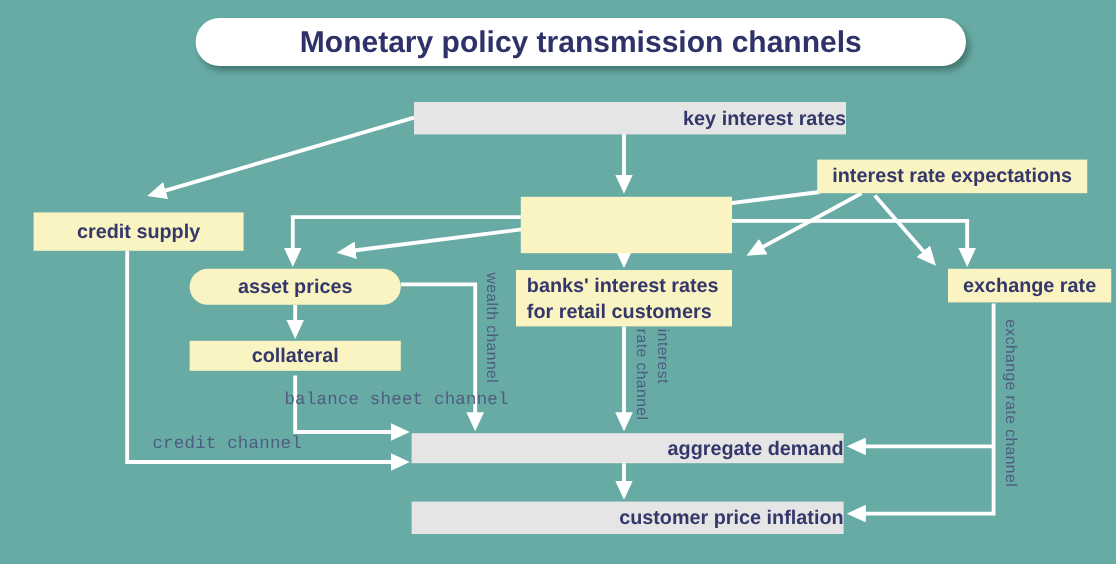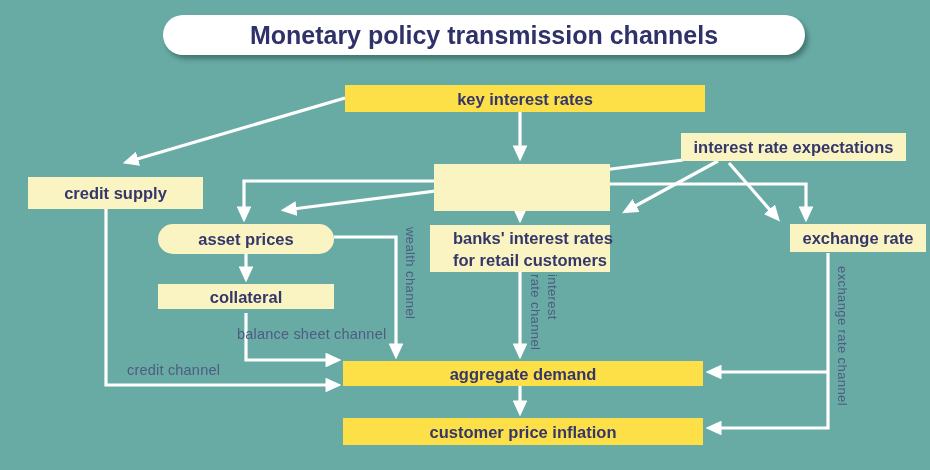--- a/index.html
+++ b/index.html
@@ -16,28 +16,28 @@
     display:flex;align-items:center;justify-content:center;
     font-size:25px;font-weight:bold;color:#2f3268;z-index:2;
   }
   .box{
     position:absolute;display:flex;flex-direction:column;
     justify-content:center;align-items:center;
     color:#34376a;font-size:16.5px;font-weight:bold;line-height:22px;
     z-index:2;box-sizing:border-box;white-space:nowrap;
   }
   .box.yellow{background:#faf3c2;}
-  .box.blue{background:#fde047;}
+  .box.blue{background:#e5e5e5;align-items:flex-end;}
   .box.left{align-items:flex-start;}
   .channel{position:absolute;color:#4e5c80;z-index:3;}
   .channel.vertical{
     writing-mode:vertical-rl;
     font-size:13px;line-height:17px;letter-spacing:.4px;
   }
-  .channel.horizontal{font-size:14.5px;letter-spacing:.2px;}
+  .channel.horizontal{font-size:14.5px;letter-spacing:.2px;font-family:Liberation Mono, monospace;}
   polyline{fill:none;stroke:#ffffff;stroke-width:3.2;}
 </style>
 </head>
 <body>
 
 <div id="diagram">
   <svg id="arrows-layer" viewBox="0 0 930 470" xmlns="http://www.w3.org/2000/svg">
     <defs>
       <marker id="ah" markerWidth="5" markerHeight="4.6" refX="3.6" refY="2.3" orient="auto" markerUnits="strokeWidth">
         <path d="M0,0 L5,2.3 L0,4.6 Z" fill="#ffffff"></path>
@@ -75,21 +75,21 @@
         <div>interest rate expectations</div>
       </div>
       <div class="box yellow" style="left: 28px; top: 177px; width: 175px; height: 32px;">
         <div>credit supply</div>
       </div>
       <div class="box yellow left" style="left: 434px; top: 164px; width: 176px; height: 47px; padding-left: 20px;">
       </div>
       <div class="box yellow" style="left: 158px; top: 224px; width: 176px; height: 30px; border-radius: 15px;">
         <div>asset prices</div>
       </div>
-      <div class="box yellow left" style="left: 430px; top: 225px; width: 180px; height: 47px; padding-left: 23px;">
+      <div class="box yellow left" style="left: 430px; top: 225px; width: 180px; height: 47px; padding-left: 9px;">
         <div>banks' interest rates</div>
         <div>for retail customers</div>
       </div>
       <div class="box yellow" style="left: 790px; top: 224px; width: 136px; height: 28px;">
         <div>exchange rate</div>
       </div>
       <div class="box yellow" style="left: 158px; top: 284px; width: 176px; height: 25px;">
         <div>collateral</div>
       </div>
       <div class="box blue" style="left: 343px; top: 361px; width: 360px; height: 25px;">

